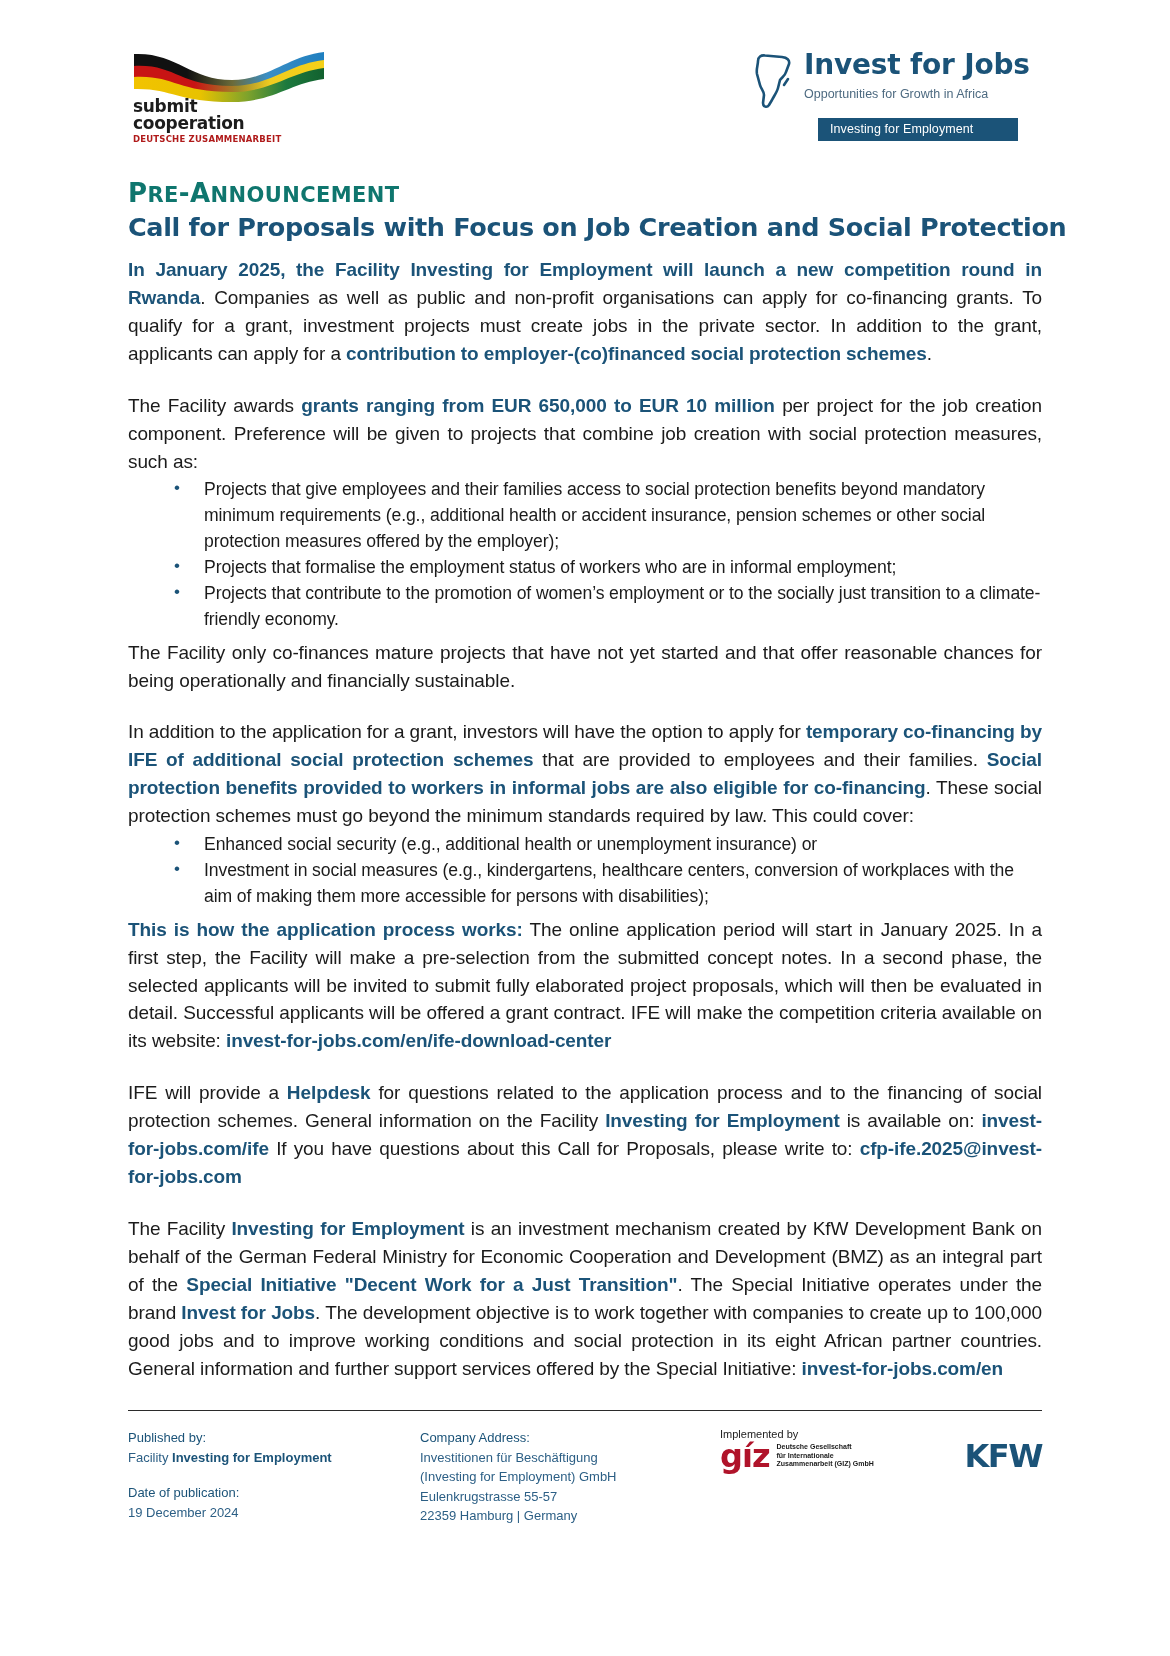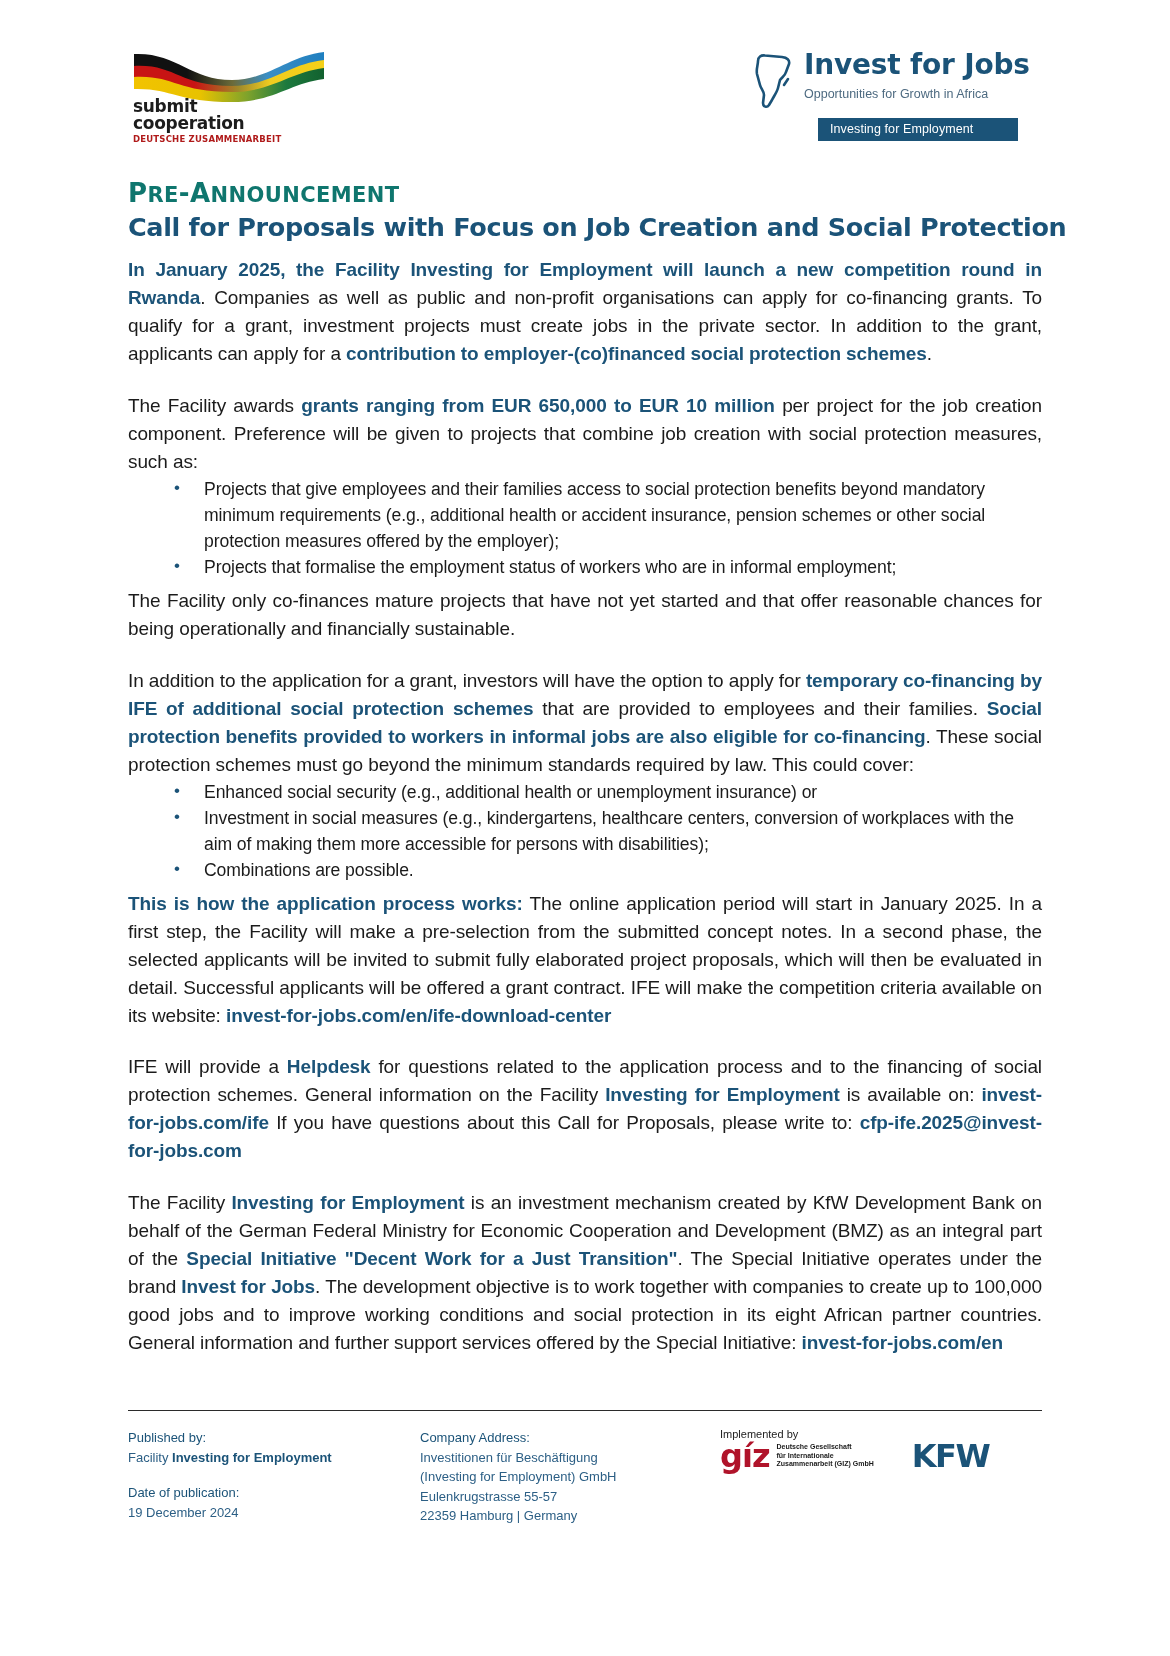--- a/index.html
+++ b/index.html
@@ -216,20 +216,21 @@
   .impl-label {
     font-size: 11px;
     color: #222;
     font-family: "Liberation Sans", sans-serif;
     margin-bottom: 0;
   }
   .impl-logos {
     display: flex;
     align-items: center;
     gap: 38px;
+    justify-content: space-between;
   }
   .giz-wrap { display: flex; align-items: center; gap: 7px; }
   .giz-mark {
     font-family: "DejaVu Sans", sans-serif;
     font-weight: bold;
     font-size: 32px;
     color: #b0132a;
     letter-spacing: -1px;
     line-height: 1;
   }
@@ -313,30 +314,30 @@
     <div class="kicker">P<span class="sc">RE</span>-A<span class="sc">NNOUNCEMENT</span></div>
     <h1 class="headline">Call for Proposals with Focus on Job Creation and Social Protection</h1>
 
     <p class="body"><span class="b">In January 2025, the Facility Investing for Employment will launch a new competition round in Rwanda</span><span>. Companies as well as public and non-profit organisations can apply for co-financing grants. To qualify for a grant, investment projects must create jobs in the private sector. In addition to the grant, applicants can apply for a </span><span class="b">contribution to employer-(co)financed social protection schemes</span><span>.</span></p>
 
     <p class="body gap"><span>The Facility awards </span><span class="b">grants ranging from EUR 650,000 to EUR 10 million</span><span> per project for the job creation component. Preference will be given to projects that combine job creation with social protection measures, such as:</span></p>
 
     <ul class="bullets">
       <li>Projects that give employees and their families access to social protection benefits beyond mandatory minimum requirements (e.g., additional health or accident insurance, pension schemes or other social protection measures offered by the employer);</li>
       <li>Projects that formalise the employment status of workers who are in informal employment;</li>
+      <li>Projects that contribute to the promotion of women’s employment or to the socially just transition to a climate-friendly economy.</li>
     </ul>
 
     <p class="body gap-sm">The Facility only co-finances mature projects that have not yet started and that offer reasonable chances for being operationally and financially sustainable.</p>
 
     <p class="body gap"><span>In addition to the application for a grant, investors will have the option to apply for </span><span class="b">temporary co-financing by IFE of additional social protection schemes</span><span> that are provided to employees and their families. </span><span class="b">Social protection benefits provided to workers in informal jobs are also eligible for co-financing</span><span>. These social protection schemes must go beyond the minimum standards required by law. This could cover:</span></p>
 
     <ul class="bullets">
       <li>Enhanced social security (e.g., additional health or unemployment insurance) or</li>
       <li>Investment in social measures (e.g., kindergartens, healthcare centers, conversion of workplaces with the aim of making them more accessible for persons with disabilities);</li>
-      <li>Combinations are possible.</li>
     </ul>
 
     <p class="body gap-sm"><span class="b">This is how the application process works:</span><span> The online application period will start in January 2025. In a first step, the Facility will make a pre-selection from the submitted concept notes. In a second phase, the selected applicants will be invited to submit fully elaborated project proposals, which will then be evaluated in detail. Successful applicants will be offered a grant contract. IFE will make the competition criteria available on its website: </span><span class="b">invest-for-jobs.com/en/ife-download-center</span></p>
 
     <p class="body gap"><span>IFE will provide a </span><span class="b">Helpdesk</span><span> for questions related to the application process and to the financing of social protection schemes. General information on the Facility </span><span class="b">Investing for Employment</span><span> is available on: </span><span class="b">invest-for-jobs.com/ife</span><span> If you have questions about this Call for Proposals, please write to: </span><span class="b">cfp-ife.2025@invest-for-jobs.com</span></p>
 
     <p class="body gap"><span>The Facility </span><span class="b">Investing for Employment</span><span> is an investment mechanism created by KfW Development Bank on behalf of the German Federal Ministry for Economic Cooperation and Development (BMZ) as an integral part of the </span><span class="b">Special Initiative "Decent Work for a Just Transition"</span><span>. The Special Initiative operates under the brand </span><span class="b">Invest for Jobs</span><span>. The development objective is to work together with companies to create up to 100,000 good jobs and to improve working conditions and social protection in its eight African partner countries. General information and further support services offered by the Special Initiative: </span><span class="b">invest-for-jobs.com/en</span></p>
 
   </div>
 

